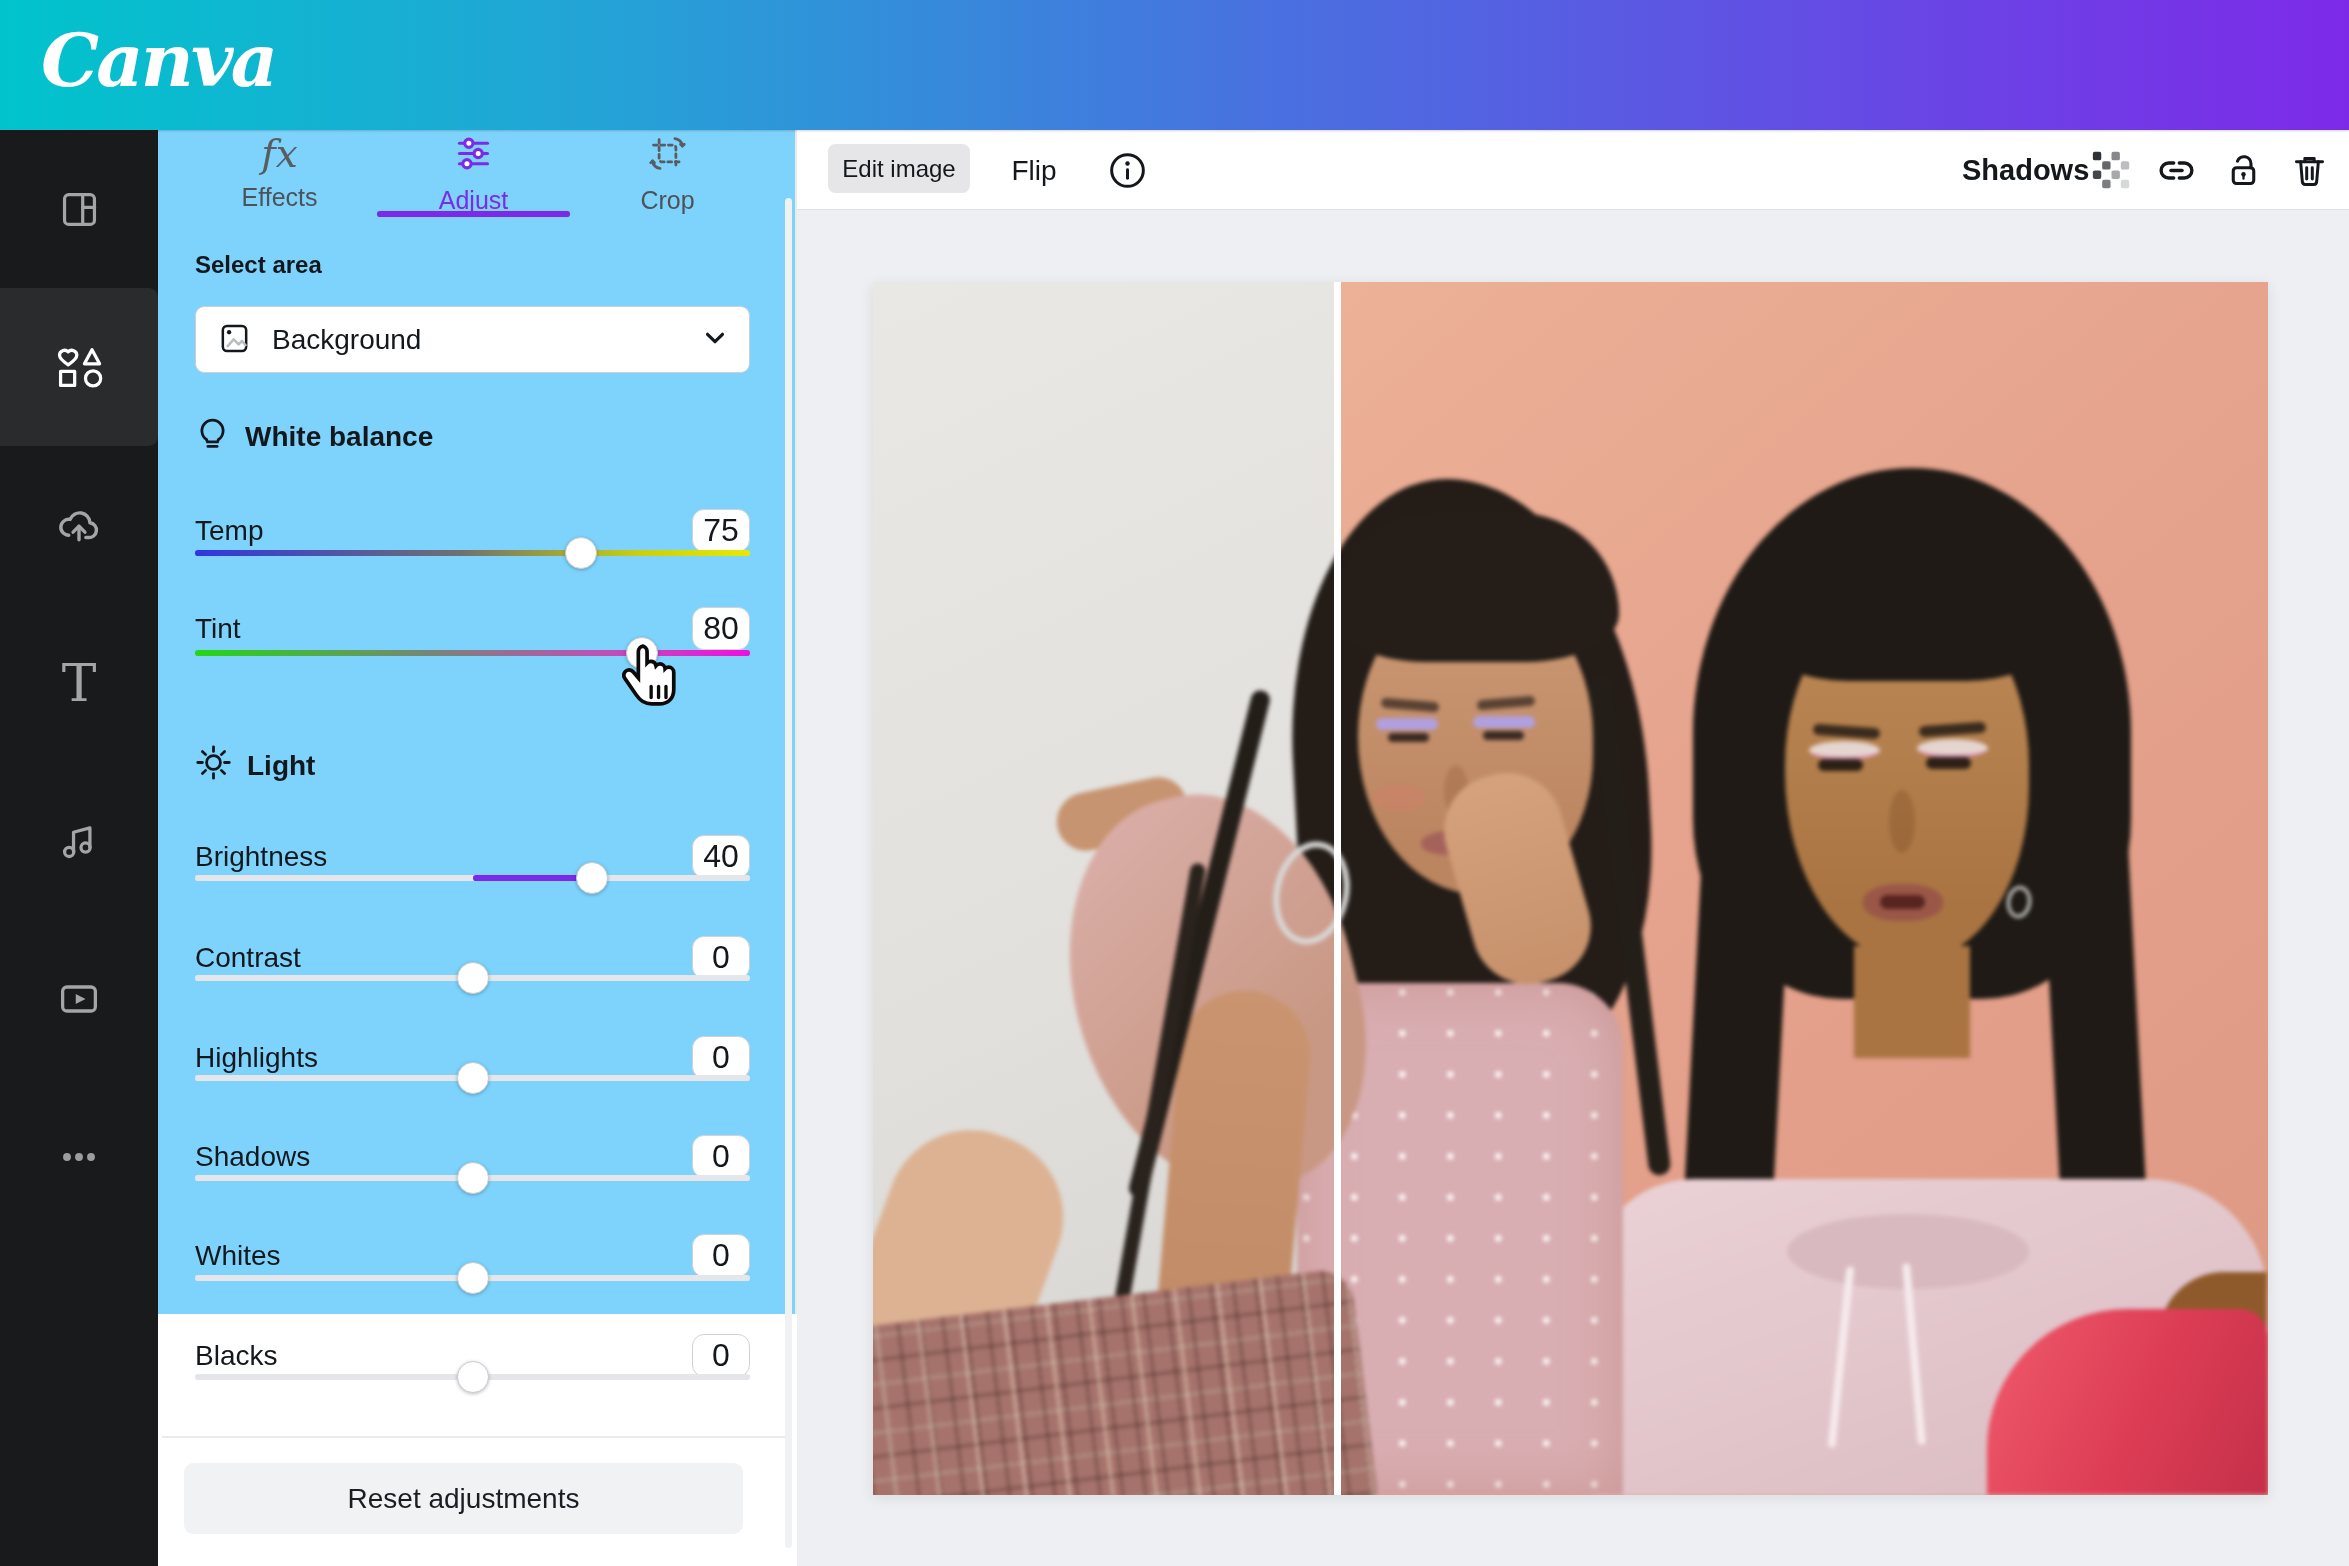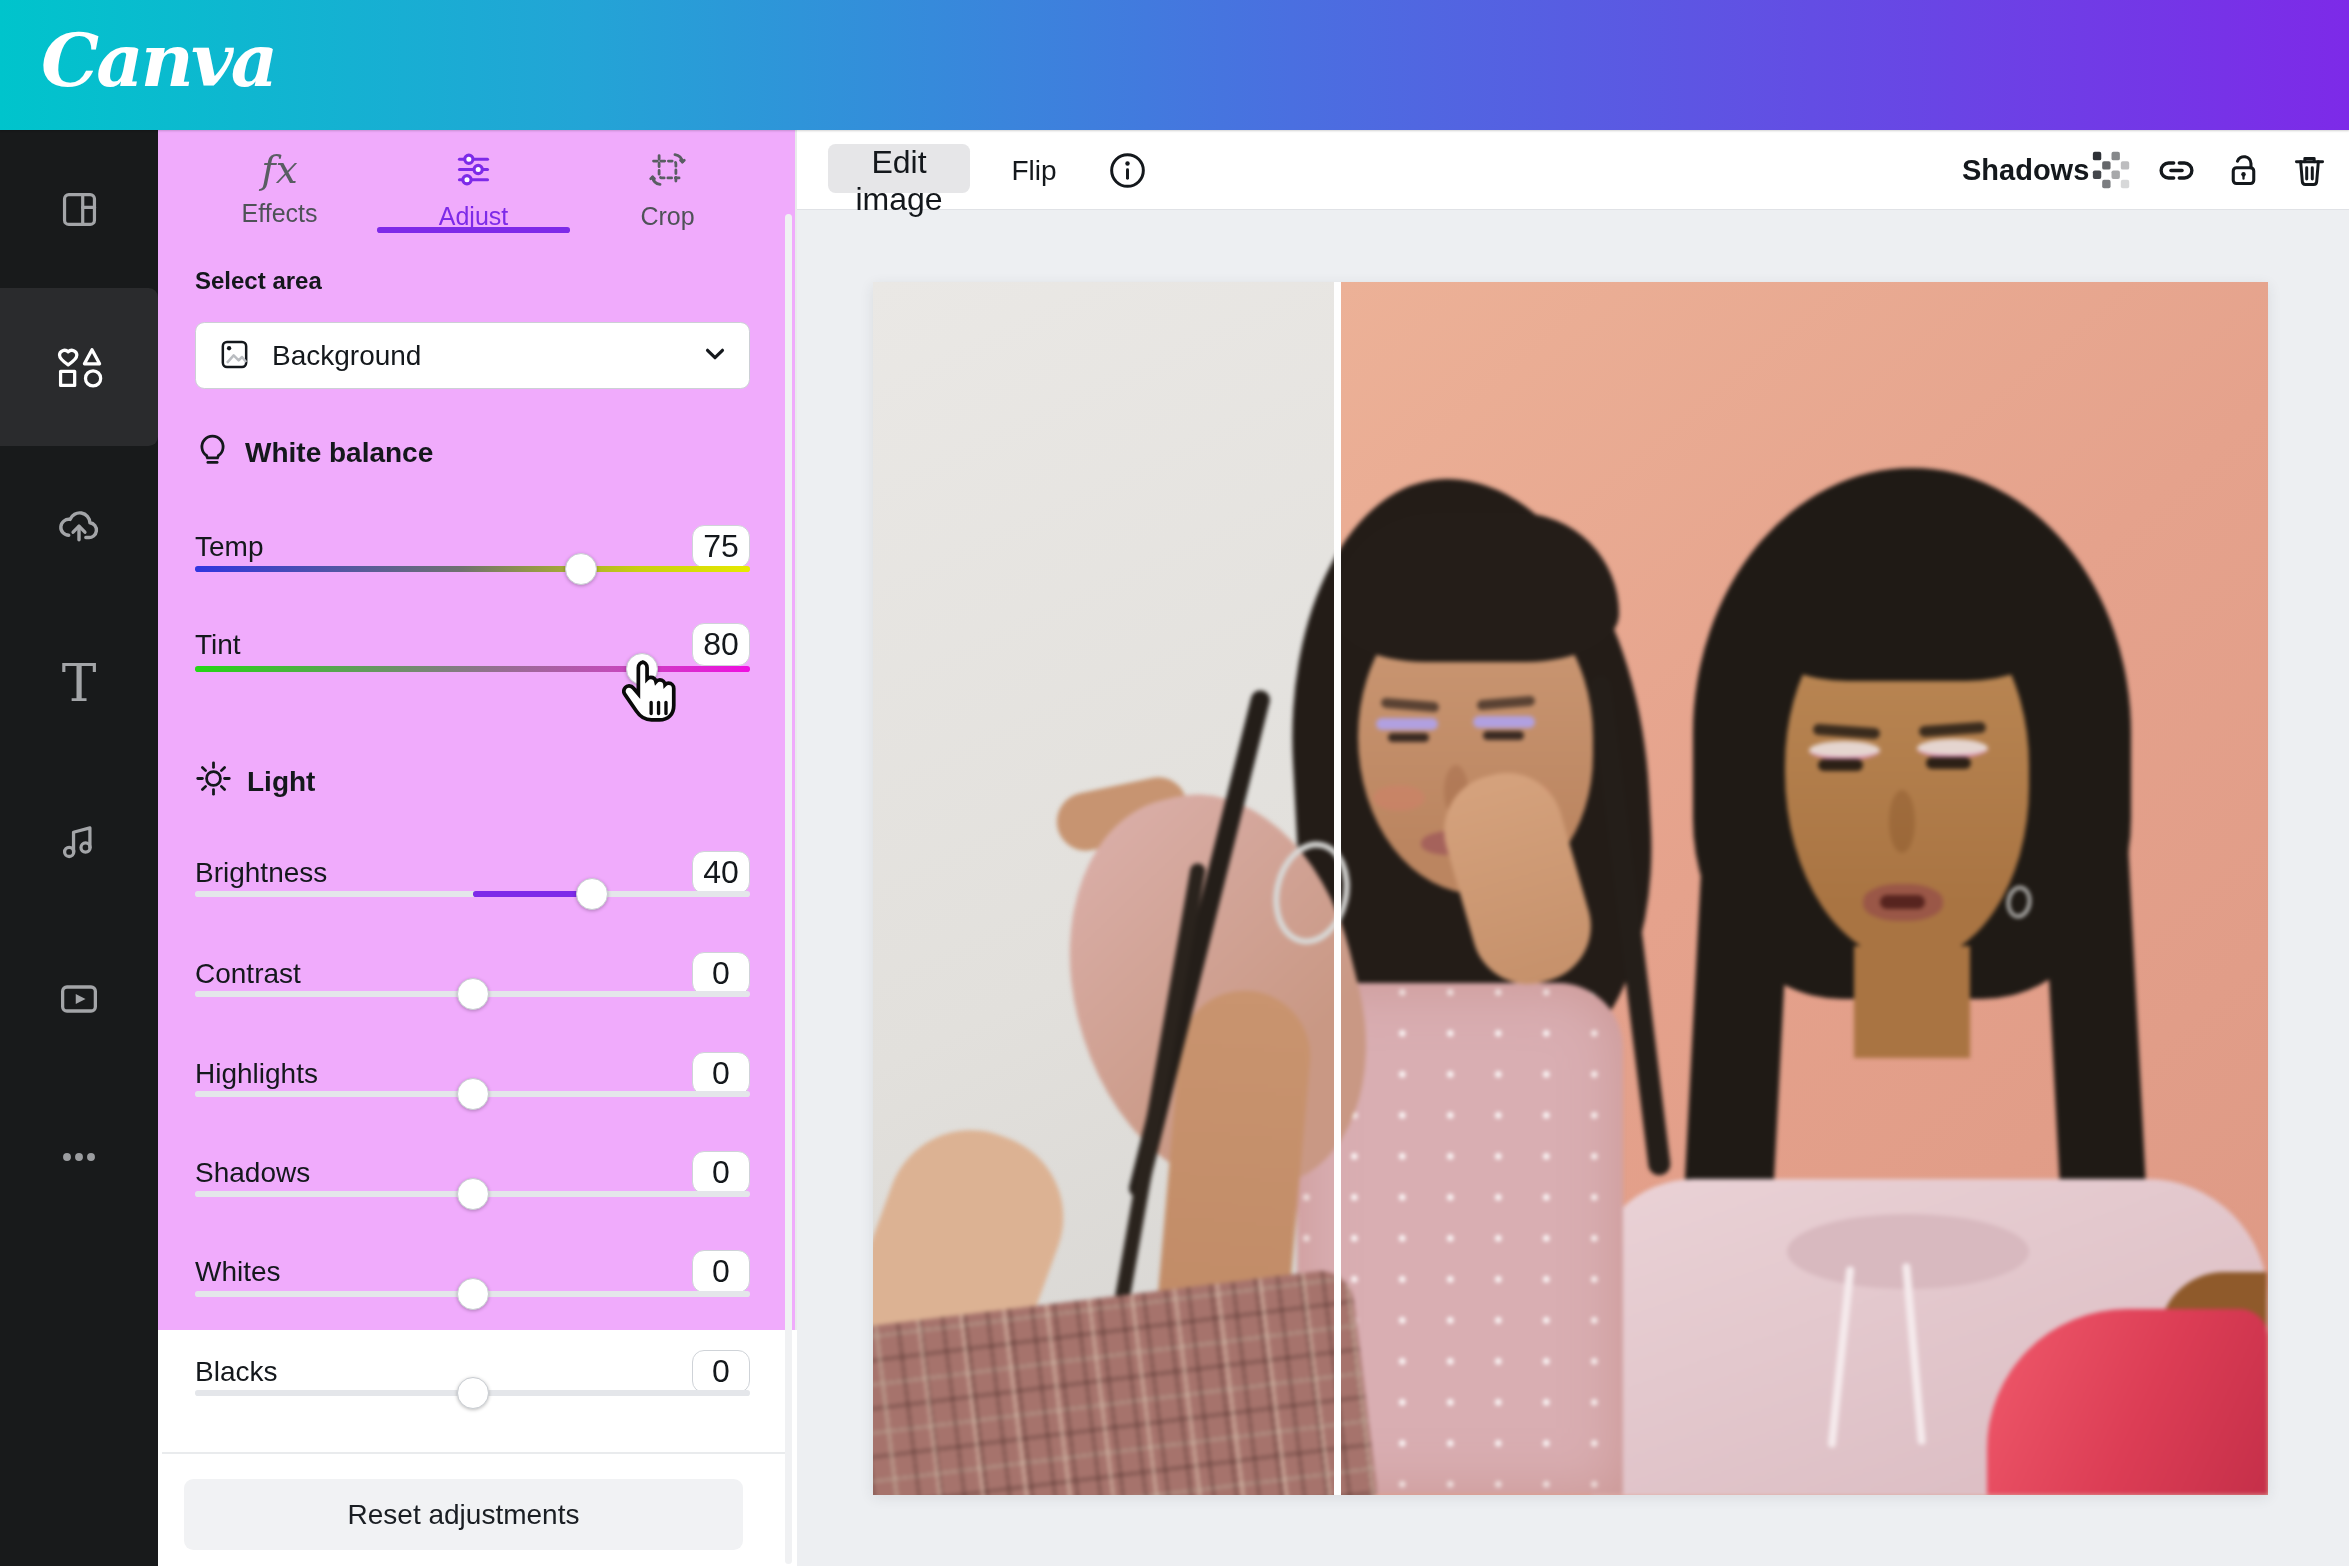--- a/index.html
+++ b/index.html
@@ -14,21 +14,21 @@
           font-style:italic; font-weight:700; font-size:73px; color:#fff; letter-spacing:-2.8px; }
 
   
   #rail { position:absolute; left:0; top:130px; width:158px; height:1437px; background:#181a1b; z-index:20; }
   .rail-item { position:relative; width:158px; height:158px; display:flex; align-items:center; justify-content:center; cursor:pointer; }
   .rail-item.active { background:#2a2b2d; border-radius:0 9.3px 9.3px 0; }
   .rail-item svg { display:block; }
   .rail-serif { font-family:"DejaVu Serif", serif; color:#a3a5a8; }
 
   
-  #panel { position:absolute; left:158px; top:130px; width:639px; height:1200px; background:#f0abfc;
+  #panel { position:absolute; left:158px; top:114px; width:639px; height:1200px; background:#7dd3fc;
            border-right:2.8px solid #e9eaec; z-index:25; }
   .tab { position:absolute; top:18.6px; width:149px; text-align:center; cursor:pointer; }
   .tab .tlabel { display:block; margin-top:9.3px; font-size:25px; font-weight:500; color:#4e5257; }
   .tab.active .tlabel { color:#7d2ae8; }
   #tab-underline { position:absolute; left:219px; top:97px; width:193px; height:5.6px; background:#7d2ae8; border-radius:2.8px; }
 
   .heading { position:absolute; left:37px; font-size:24px; font-weight:700; color:#14181c; }
   .heading-ic { position:absolute; left:37px; display:flex; align-items:center; gap:15px;
                 font-size:28px; font-weight:700; color:#14181c; }
 
@@ -55,21 +55,21 @@
                border:none; border-radius:9.3px; font-size:28px; font-weight:500; color:#1a1e23;
                font-family:"Liberation Sans",sans-serif; cursor:pointer; }
   #panel-scroll { position:absolute; right:2.8px; top:84px; width:7.5px; height:1350px; background:#f0f1f3; border-radius:3.7px; }
 
   #hand-cursor { position:absolute; left:464px; top:528px; z-index:9; pointer-events:none; }
 
   
   #toolbar { position:absolute; left:797px; top:130px; width:1552px; height:80px; background:#fff;
              border-bottom:0.9px solid #e0e2e6; z-index:15; }
   #edit-chip { position:absolute; left:31px; top:14px; width:142px; height:49px; background:#e6e6e8;
-               border:none; border-radius:7.5px; font-size:32px; font-weight:500; color:#14181c;
+               border:none; border-radius:7.5px; font-size:24px; font-weight:500; color:#14181c;
                font-family:"Liberation Sans",sans-serif; cursor:pointer; }
   #flip-btn { position:absolute; left:194px; top:14px; width:86px; height:53px; background:transparent; border:none;
               font-size:28px; font-weight:500; color:#14181c; font-family:"Liberation Sans",sans-serif; cursor:pointer; }
   .tb-ic { position:absolute; top:19.6px; width:41px; height:41px; cursor:pointer; }
   #position-btn { position:absolute; left:1165px; top:14px; height:53px; background:transparent; border:none;
                   font-size:29px; font-weight:600; color:#14181c; font-family:"Liberation Sans",sans-serif; cursor:pointer; }
 
   
   #canvas { position:absolute; left:797px; top:210px; width:1552px; height:1356px; background:#edeff2; z-index:5; }
   #photo { position:absolute; left:76px; top:72px; width:1395px; height:1213px; overflow:hidden;

